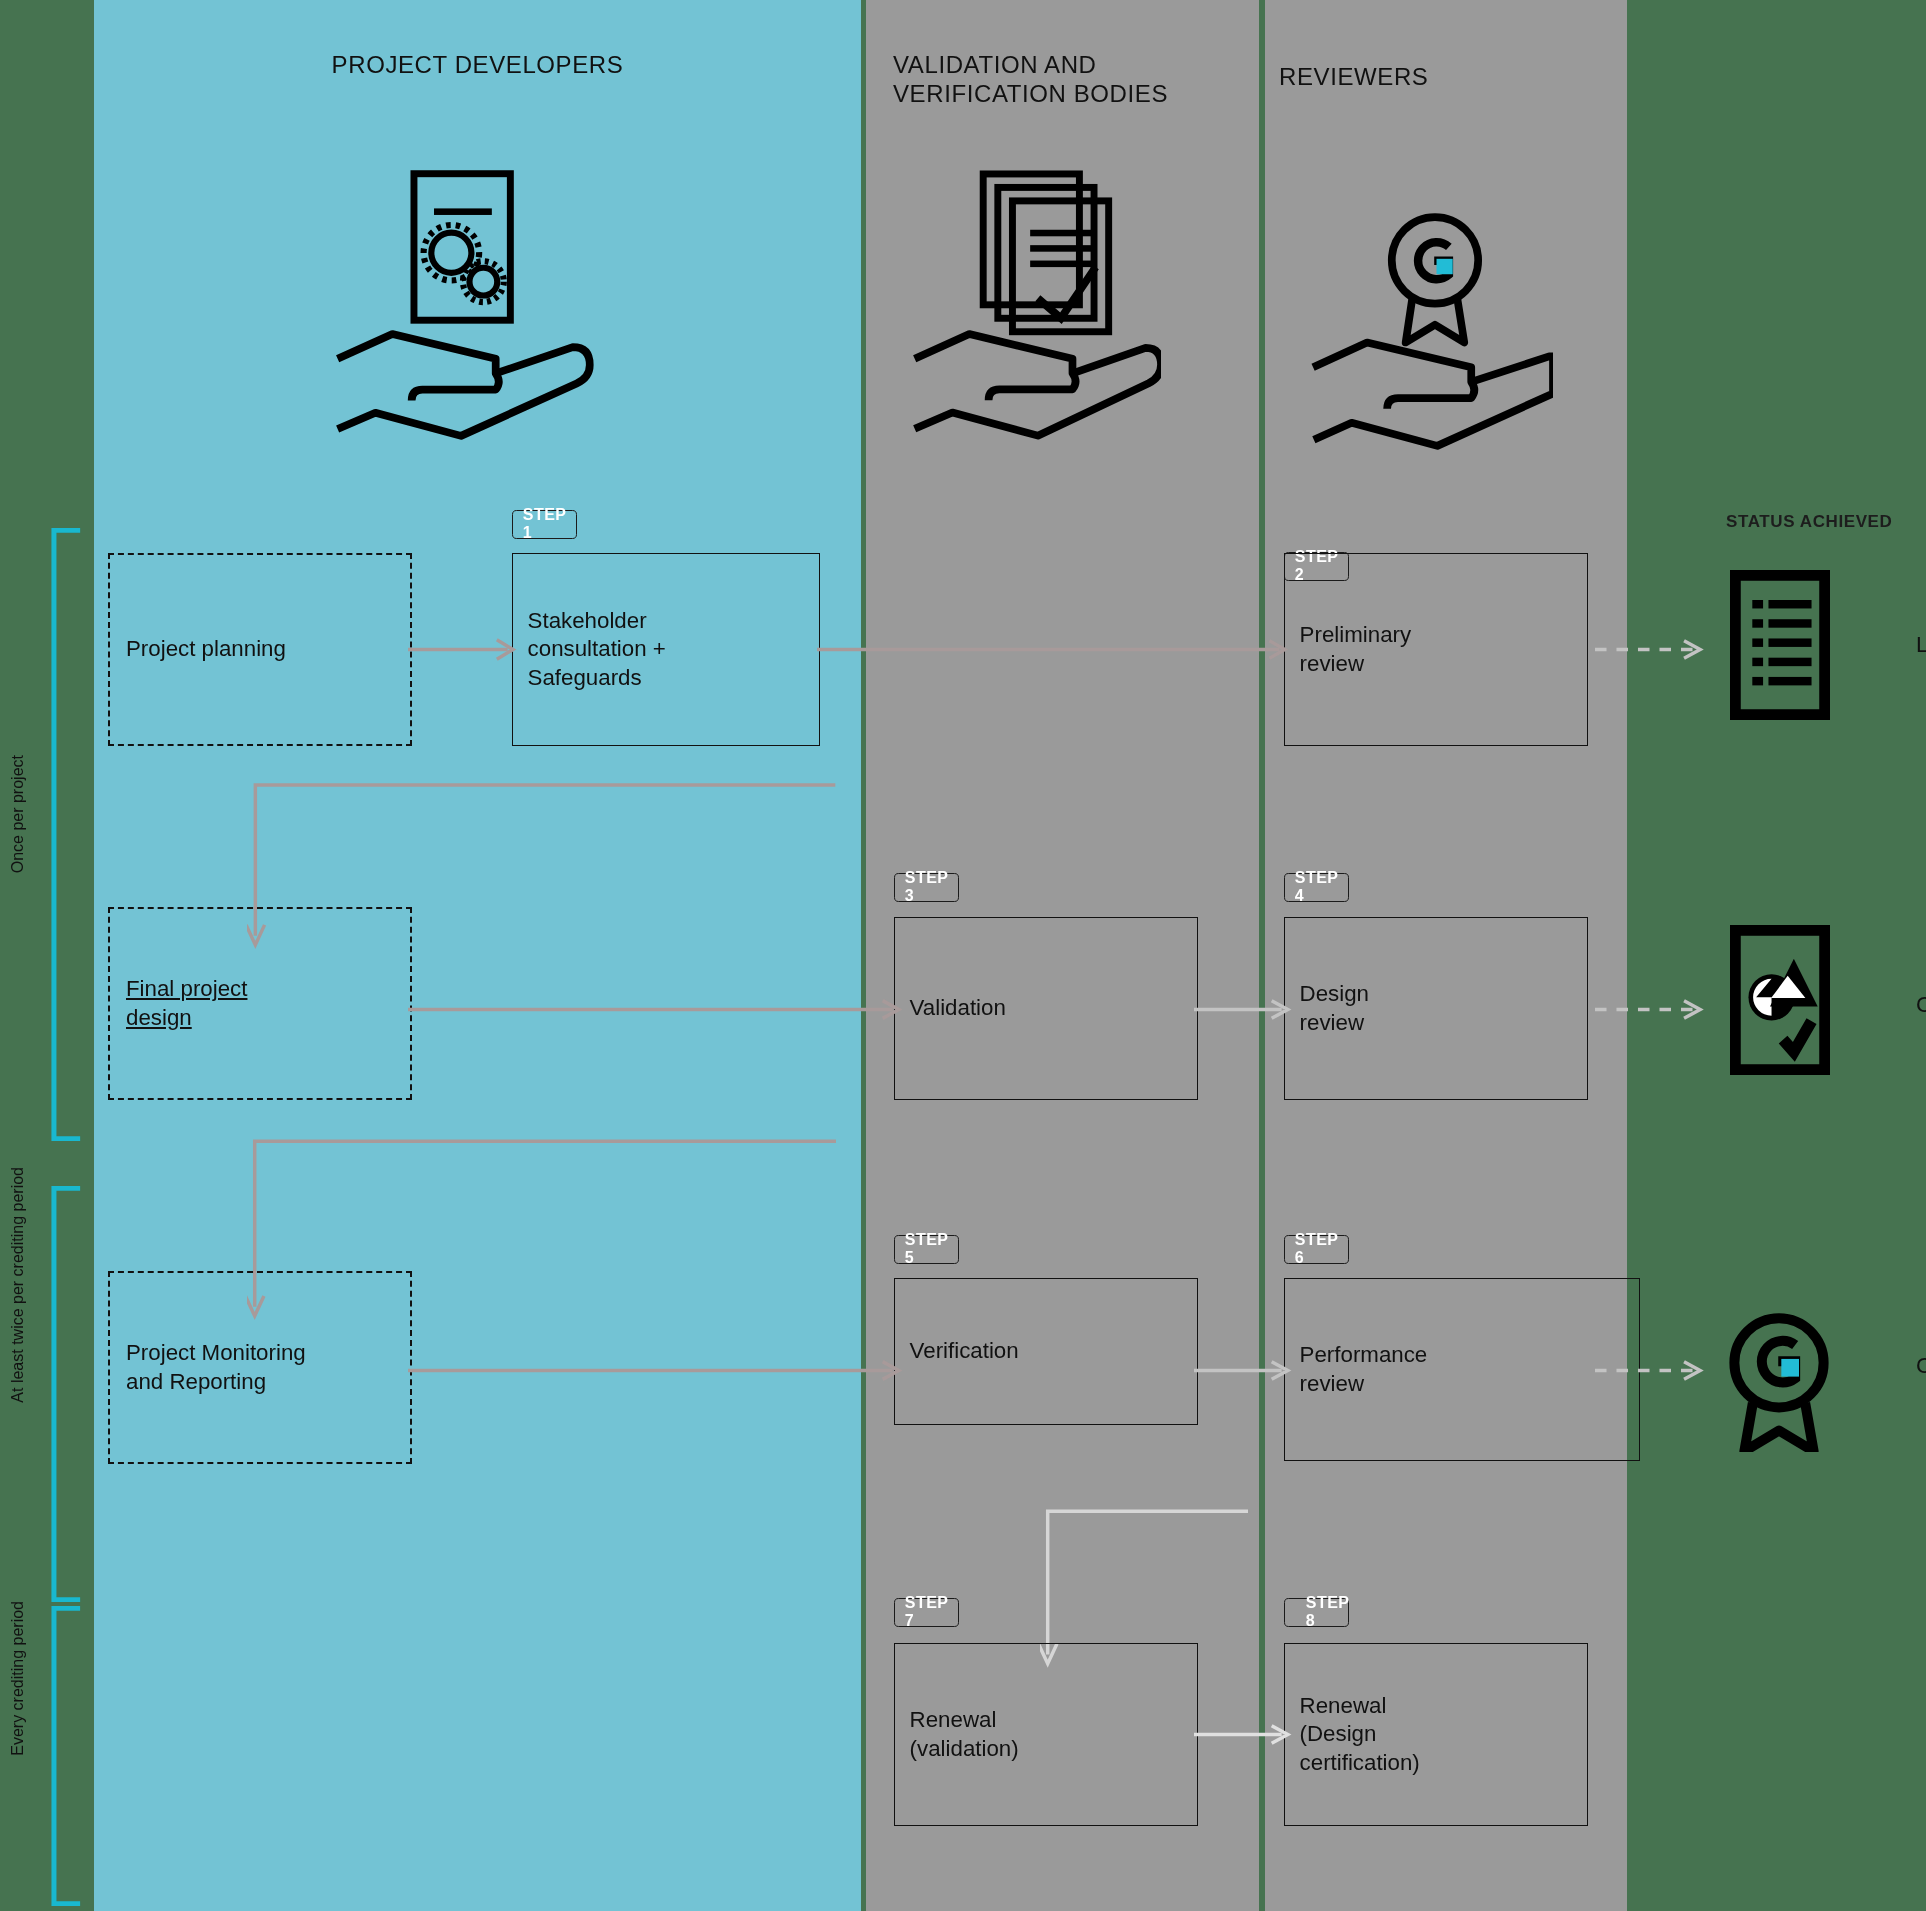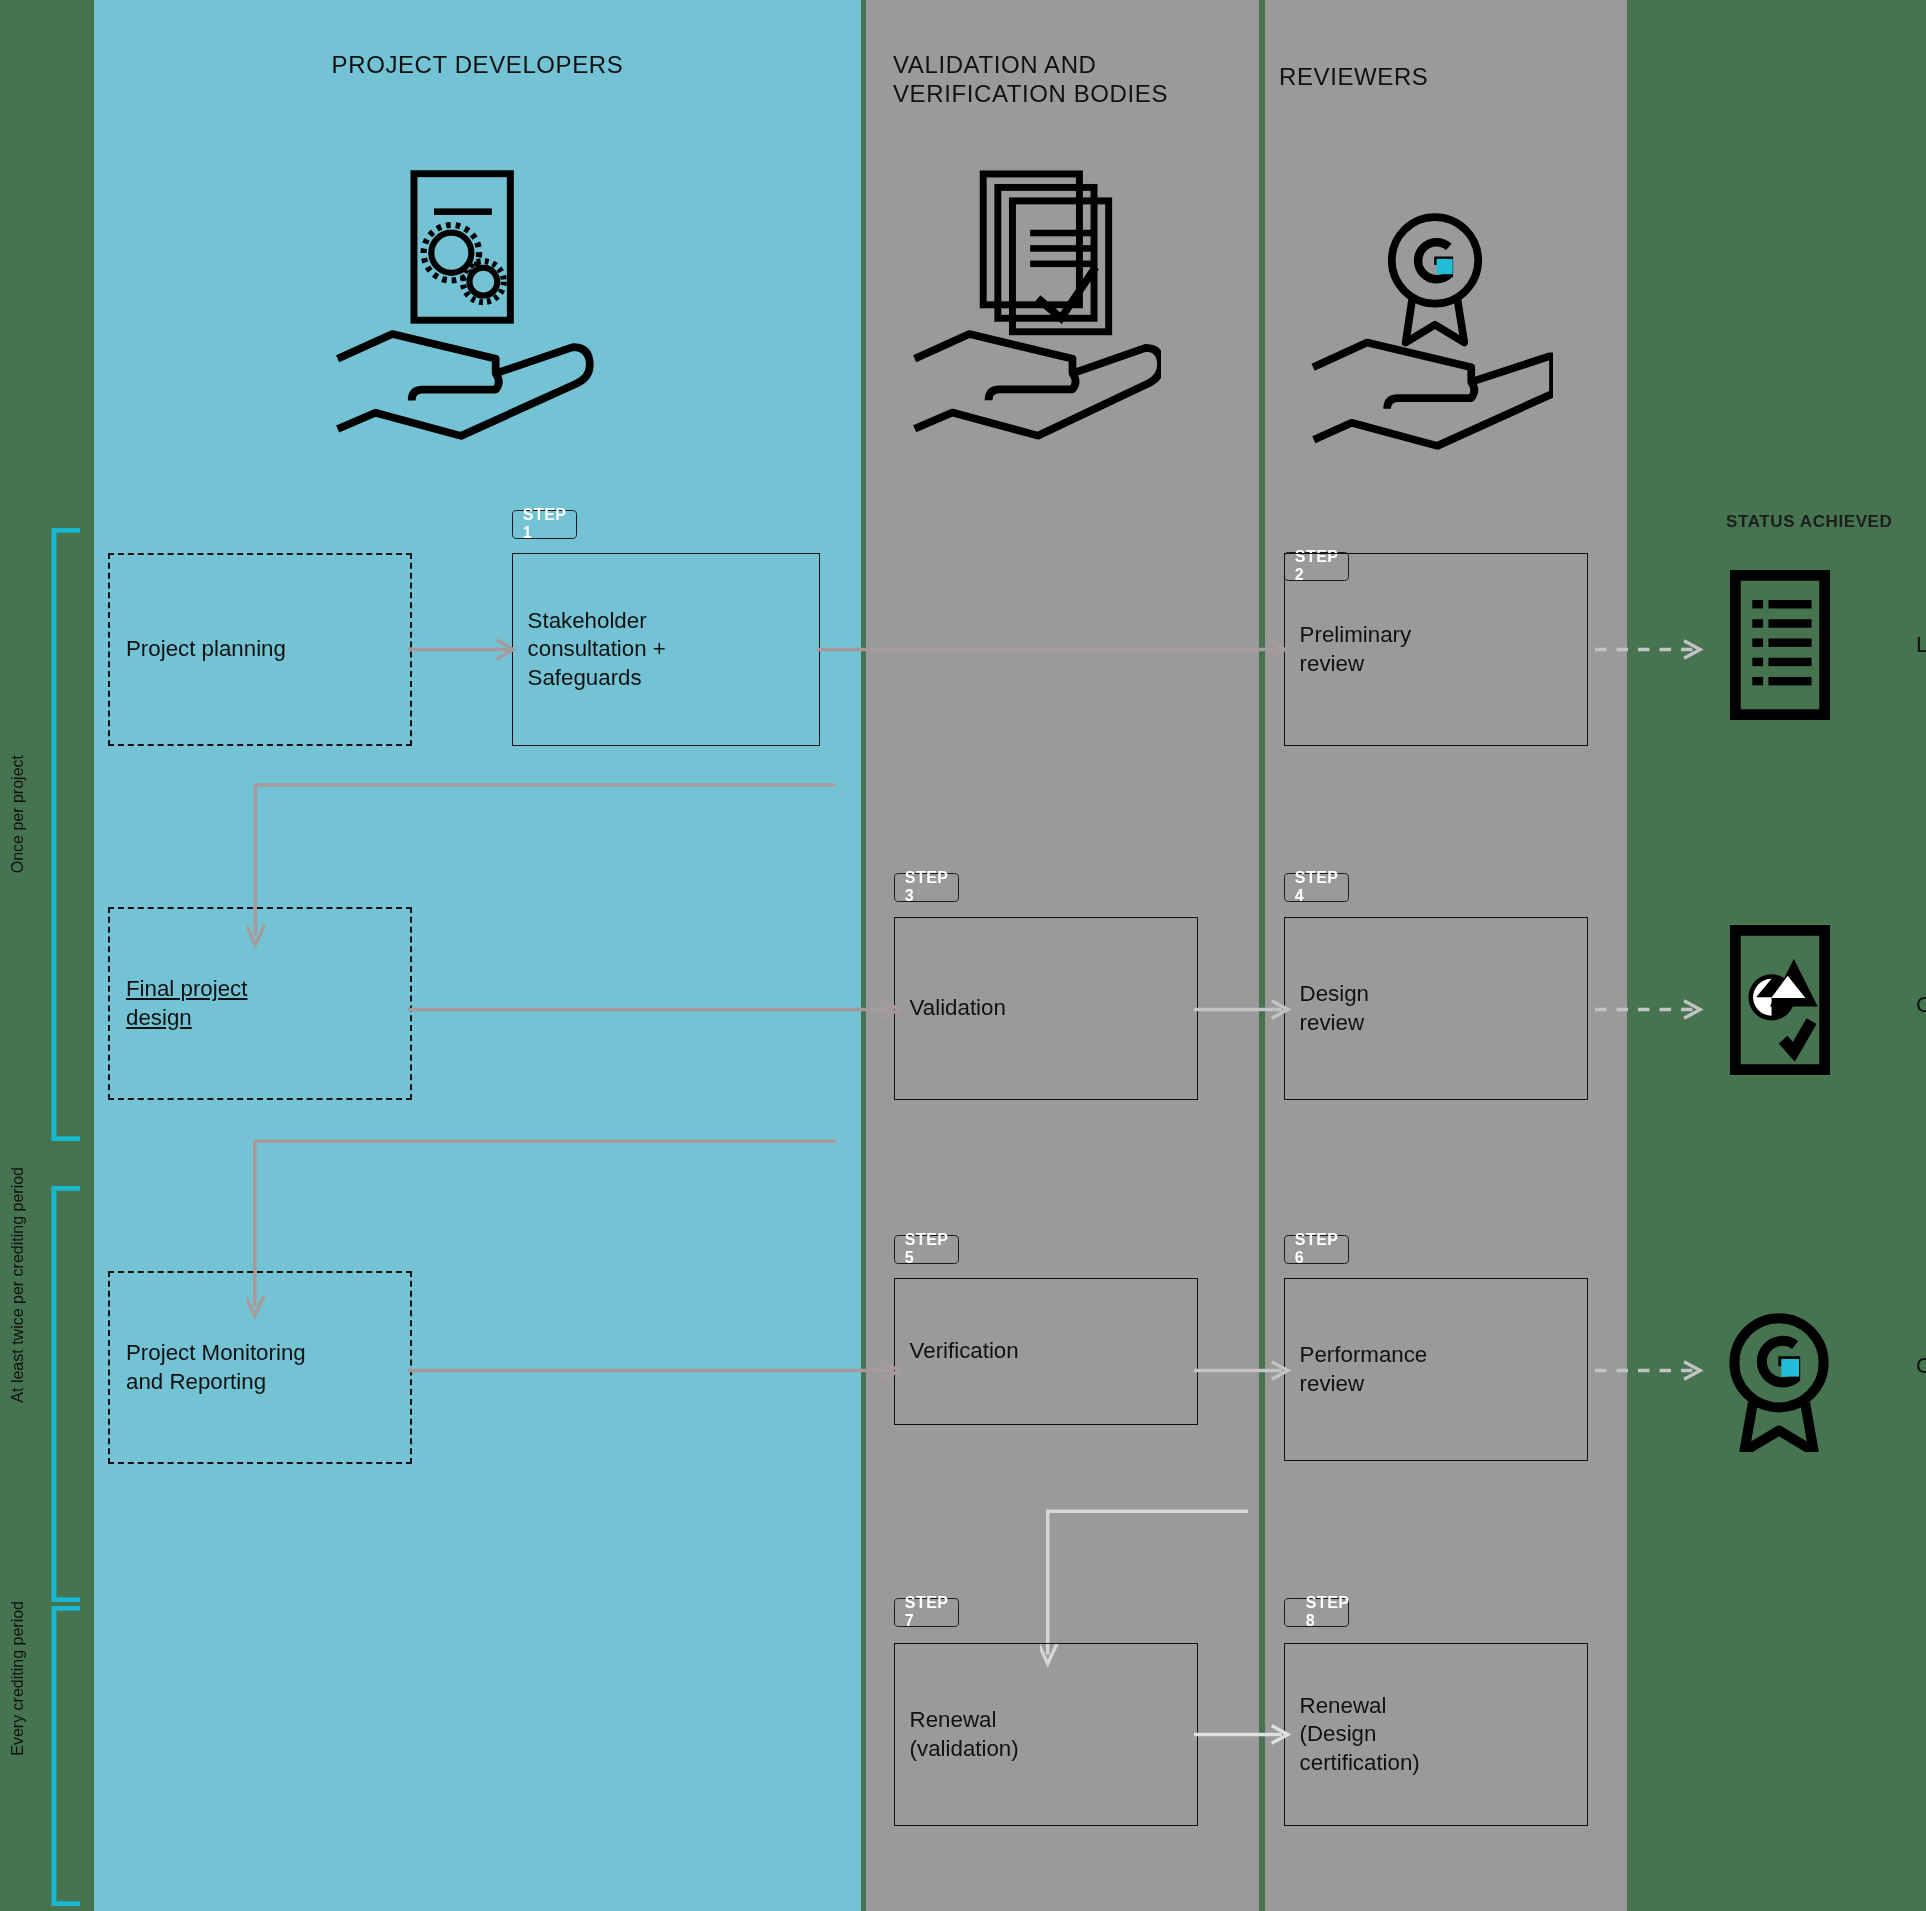--- a/index.html
+++ b/index.html
@@ -239,21 +239,21 @@
     <path d="M-4 410 L20 462 L44 410" stroke="#a89a9a" stroke-width="9" fill="none"></path>
   </svg>
 
   <div class="dbox" style="left:108px;top:1271px;width:304px;height:193px;">Project Monitoring
 and Reporting</div>
 
   <div class="chip" style="left:894px;top:1235px;width:65px;">STEP 5</div>
   <div class="sbox" style="left:894px;top:1278px;width:304px;height:147px;">Verification</div>
 
   <div class="chip" style="left:1284px;top:1235px;width:65px;">STEP 6</div>
-  <div class="sbox" style="left:1284px;top:1278px;width:304px;height:183px;">Performance
+  <div class="sbox" style="left:1284px;top:1278px;width:356px;height:183px;">Performance
 review</div>
 
   <svg class="conn" style="left:408px;top:1353px;" width="497" height="35" viewBox="0 0 1290 90">
     <path d="M0 45 L1258 45" stroke="#a89a9a" stroke-width="9" fill="none"></path>
     <path d="M1232 22 L1274 45 L1232 68" stroke="#a89a9a" stroke-width="9" fill="none"></path>
   </svg>
   <svg class="conn" style="left:1194px;top:1353px;" width="100" height="35" viewBox="0 0 260 90">
     <path d="M0 45 L228 45" stroke="#c3c3c3" stroke-width="9" fill="none"></path>
     <path d="M202 22 L244 45 L202 68" stroke="#c3c3c3" stroke-width="9" fill="none"></path>
   </svg>

